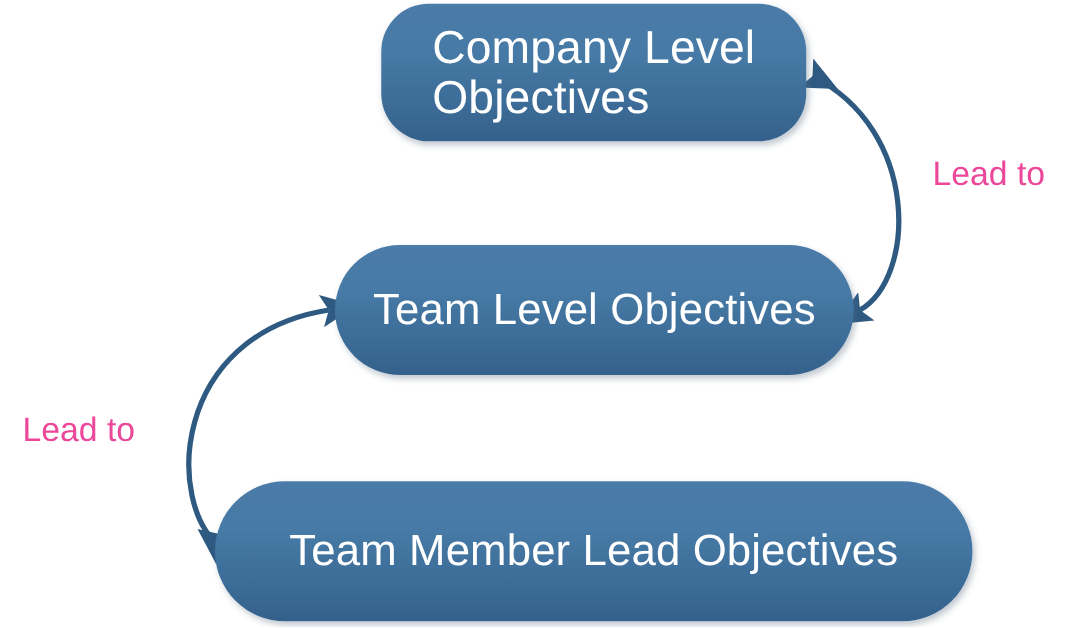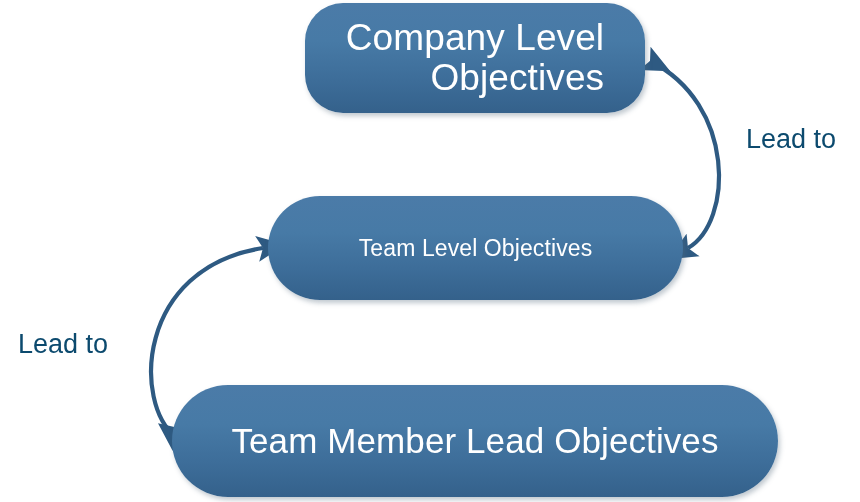--- a/index.html
+++ b/index.html
@@ -24,21 +24,21 @@
     top: 0;
     width: 860px;
     height: 502px;
     pointer-events: none;
   }
   .node-box {
     position: absolute;
     display: flex;
     align-items: center;
     justify-content: center;
-    text-align: right;
+    text-align: left;
     color: #ffffff;
     box-sizing: border-box;
     background: linear-gradient(to bottom, #4b7ba8 0%, #477aa6 35%, #3d6d99 70%, #34618b 100%);
     box-shadow: 2px 3px 5px rgba(90,110,130,0.38);
     line-height: 1.08;
     letter-spacing: 0.1px;
     font-weight: 400;
   }
   #node-company {
     left: 305px;
@@ -47,38 +47,38 @@
     height: 110px;
     border-radius: 38px;
     font-size: 37px;
   }
   #node-team {
     left: 268px;
     top: 196px;
     width: 415px;
     height: 104px;
     border-radius: 52px;
-    font-size: 23px;
+    font-size: 35px;
   }
   #node-member {
     left: 172px;
     top: 385px;
     width: 606px;
     height: 112px;
     border-radius: 56px;
     font-size: 35px;
   }
   .node-label {
     display: block;
     padding: 0 14px;
     white-space: pre-line;
   }
   .edge-label {
     position: absolute;
-    color: #0c4a6e;
+    color: #ec4899;
     font-size: 27px;
     font-weight: 400;
     white-space: nowrap;
   }
   #edge-label-right {
     left: 746px;
     top: 124px;
   }
   #edge-label-left {
     left: 18px;

